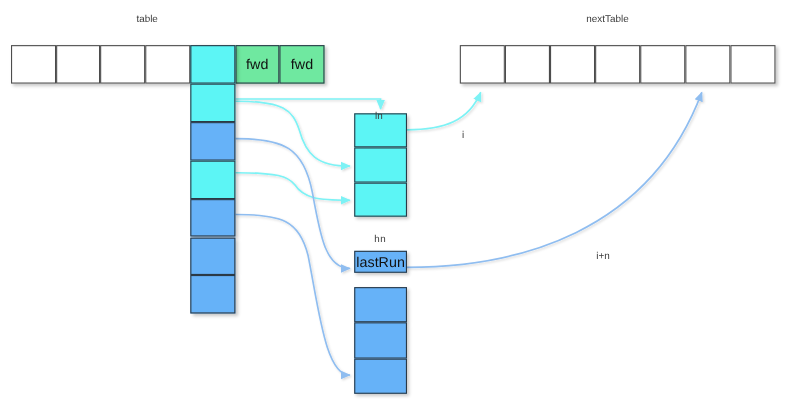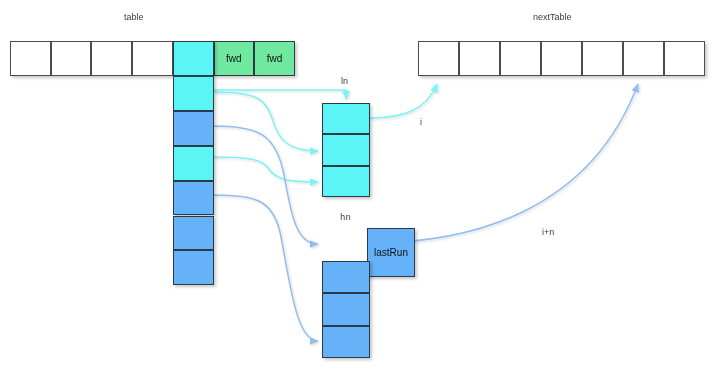--- a/index.html
+++ b/index.html
@@ -3,21 +3,21 @@
 <meta charset="utf-8">
 <style>
   html,body{margin:0;padding:0;background:#ffffff;}
   body{width:720px;height:381px;position:relative;overflow:hidden;
        font-family:"Liberation Sans","DejaVu Sans",sans-serif;}
   #stage{position:absolute;left:0;top:0;width:720px;height:381px;}
   svg.layer{position:absolute;left:0;top:0;width:720px;height:381px;}
   svg.edges{z-index:1;}
   .cell{position:absolute;box-sizing:border-box;border:1px solid #2b3a47;
         display:flex;align-items:center;justify-content:center;
-        font-size:10px;color:#111;z-index:3;
+        font-size:13px;color:#111;z-index:3;
         box-shadow:2px 2px 3px rgba(0,0,0,0.22);}
   .cell.plain{border-color:#4d4d4d;background:#ffffff;}
   .cap{position:absolute;font-size:9px;color:#3b3b3b;z-index:4;white-space:nowrap;}
   .edge-label{font-size:9px;fill:#3b3b3b;font-family:"Liberation Sans","DejaVu Sans",sans-serif;}
 </style>
 </head>
 <body>
 
 <div id="stage">
 
@@ -50,21 +50,21 @@
 
       <path d="M370,243 C470,243 590,212 638,84" stroke="#8FBDF0" marker-end="url(#ahb)"></path>
     </g>
 
     <text class="edge-label" x="420" y="125">i</text>
     <text class="edge-label" x="542" y="235">i+n</text>
   </svg>
 
   <div class="cap" style="left:124px;top:12px;">table</div>
   <div class="cap" style="left:533px;top:12px;text-align:center;">nextTable</div>
-  <div class="cap" style="left:341px;top:76px;">ln</div>
+  <div class="cap" style="left:341px;top:100px;">ln</div>
   <div class="cap" style="left:340px;top:213px;font-family:Liberation Mono, monospace;">hn</div>
 
   <div id="boxes">
       <div class="cell plain" style="left: 10px; top: 41px; width: 40.7px; height: 35px;"></div>
       <div class="cell plain" style="left: 50.7px; top: 41px; width: 40.7px; height: 35px;"></div>
       <div class="cell plain" style="left: 91.4px; top: 41px; width: 40.7px; height: 35px;"></div>
       <div class="cell plain" style="left: 132.1px; top: 41px; width: 40.7px; height: 35px;"></div>
       <div class="cell" style="left: 172.8px; top: 41px; width: 40.7px; height: 35px; background: rgb(92, 245, 245);"></div>
       <div class="cell" style="left: 213.5px; top: 41px; width: 40.7px; height: 35px; background: rgb(111, 232, 160);">fwd</div>
       <div class="cell" style="left: 254.2px; top: 41px; width: 40.7px; height: 35px; background: rgb(111, 232, 160);">fwd</div>
@@ -78,19 +78,19 @@
       <div class="cell" style="left: 173px; top: 41px; width: 41px; height: 34.9px; background: rgb(92, 245, 245);"></div>
       <div class="cell" style="left: 173px; top: 75.9px; width: 41px; height: 34.9px; background: rgb(92, 245, 245);"></div>
       <div class="cell" style="left: 173px; top: 110.8px; width: 41px; height: 34.9px; background: rgb(102, 178, 248);"></div>
       <div class="cell" style="left: 173px; top: 145.7px; width: 41px; height: 34.9px; background: rgb(92, 245, 245);"></div>
       <div class="cell" style="left: 173px; top: 180.6px; width: 41px; height: 34.9px; background: rgb(102, 178, 248);"></div>
       <div class="cell" style="left: 173px; top: 215.5px; width: 41px; height: 34.9px; background: rgb(102, 178, 248);"></div>
       <div class="cell" style="left: 173px; top: 250.4px; width: 41px; height: 34.9px; background: rgb(102, 178, 248);"></div>
       <div class="cell" style="left: 322px; top: 103px; width: 48px; height: 31.3px; background: rgb(92, 245, 245);"></div>
       <div class="cell" style="left: 322px; top: 134.3px; width: 48px; height: 31.3px; background: rgb(92, 245, 245);"></div>
       <div class="cell" style="left: 322px; top: 165.6px; width: 48px; height: 31.3px; background: rgb(92, 245, 245);"></div>
-      <div class="cell" style="left: 322px; top: 228px; width: 48px; height: 49px; background: rgb(102, 178, 248); margin-left: 45px;">lastRun</div>
+      <div class="cell" style="left: 322px; top: 228px; width: 48px; height: 20px; background: rgb(102, 178, 248);">lastRun</div>
       <div class="cell" style="left: 322px; top: 260.5px; width: 48px; height: 32.5px; background: rgb(102, 178, 248);"></div>
       <div class="cell" style="left: 322px; top: 293px; width: 48px; height: 32.5px; background: rgb(102, 178, 248);"></div>
       <div class="cell" style="left: 322px; top: 325.5px; width: 48px; height: 32.5px; background: rgb(102, 178, 248);"></div>
     </div>
 
 </div>
 
 </body></html>

